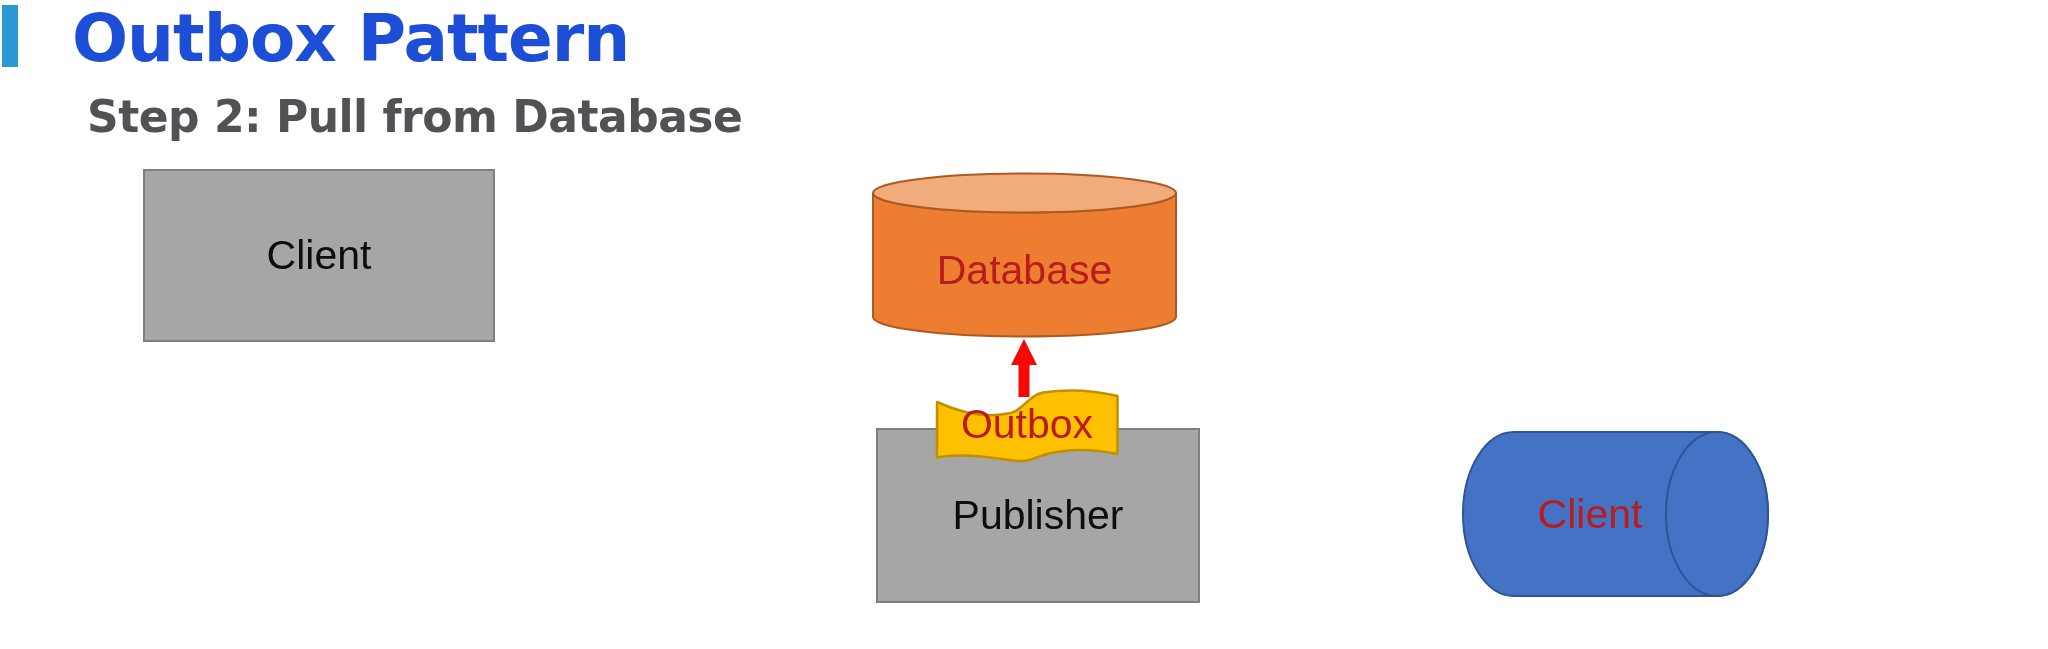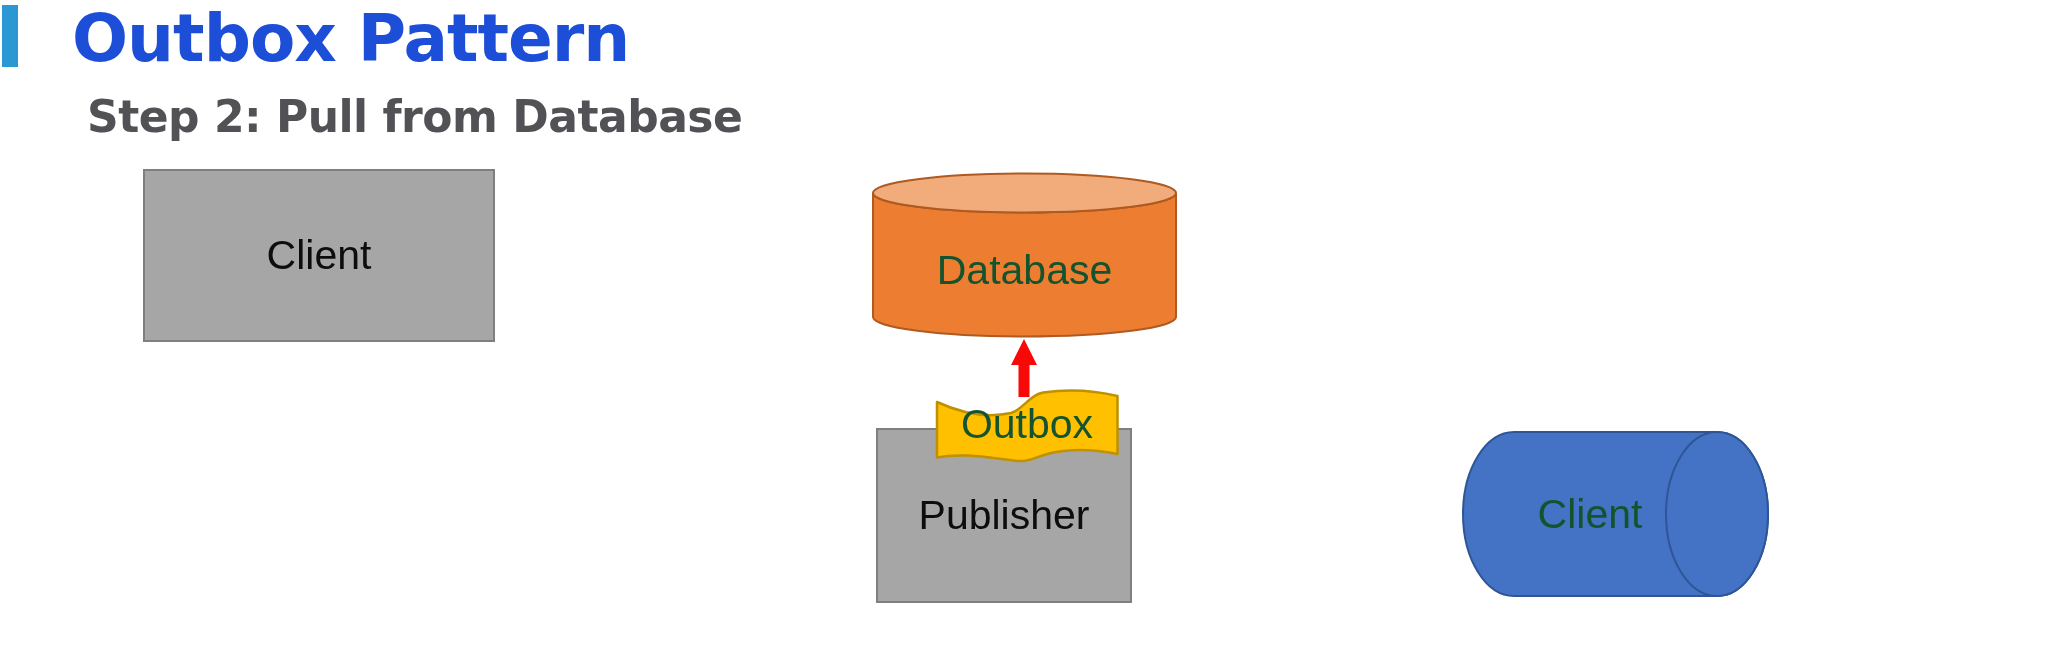--- a/index.html
+++ b/index.html
@@ -28,37 +28,37 @@
     letter-spacing:-0.5px;color:#515156;white-space:nowrap;
   }
   
   .box{
     position:absolute;
     background:#A6A6A6;border:2px solid #7F7F7F;
     box-sizing:border-box;
     display:flex;align-items:center;justify-content:center;
   }
   .box.client{left:143px;top:169px;width:352px;height:173px;}
-  .box.publisher{left:876px;top:428px;width:256px;height:175px;z-index:1;text-align:right;}
+  .box.publisher{left:876px;top:428px;width:324px;height:175px;z-index:1;text-align:right;}
   .box span{font-size:41px;color:#0d0d0d;}
   
   .shape{position:absolute;}
   .database-svg{left:871px;top:172px;z-index:0;}
   .db-body{fill:#ED7D31;stroke:#AE5A21;stroke-width:2;}
   .db-top{fill:#F2AC7C;stroke:#AE5A21;stroke-width:2;}
   .arrow-svg{left:1010px;top:339px;z-index:2;}
   .arrow-svg polygon{fill:#F90808;}
   .banner-svg{left:933px;top:387px;z-index:3;}
   .banner-svg path{fill:#FFC000;stroke:#BF9000;stroke-width:2.5;stroke-linejoin:round;}
   .queue-svg{left:1462px;top:430px;}
   .queue-body,.queue-end{fill:#4472C4;stroke:#2F5597;stroke-width:2;}
   
   .label{
     position:absolute;display:flex;align-items:center;justify-content:center;
-    color:#14532d;font-size:41px;white-space:nowrap;
+    color:#b91c1c;font-size:41px;white-space:nowrap;
   }
   .database-label{left:871px;top:210px;width:307px;height:120px;z-index:1;}
   .message-label{left:933px;top:393px;width:188px;height:62px;z-index:4;}
   .queue-label{left:1462px;top:430px;width:256px;height:168px;}
 </style>
 </head>
 <body>
 
 <div class="slide">
 

